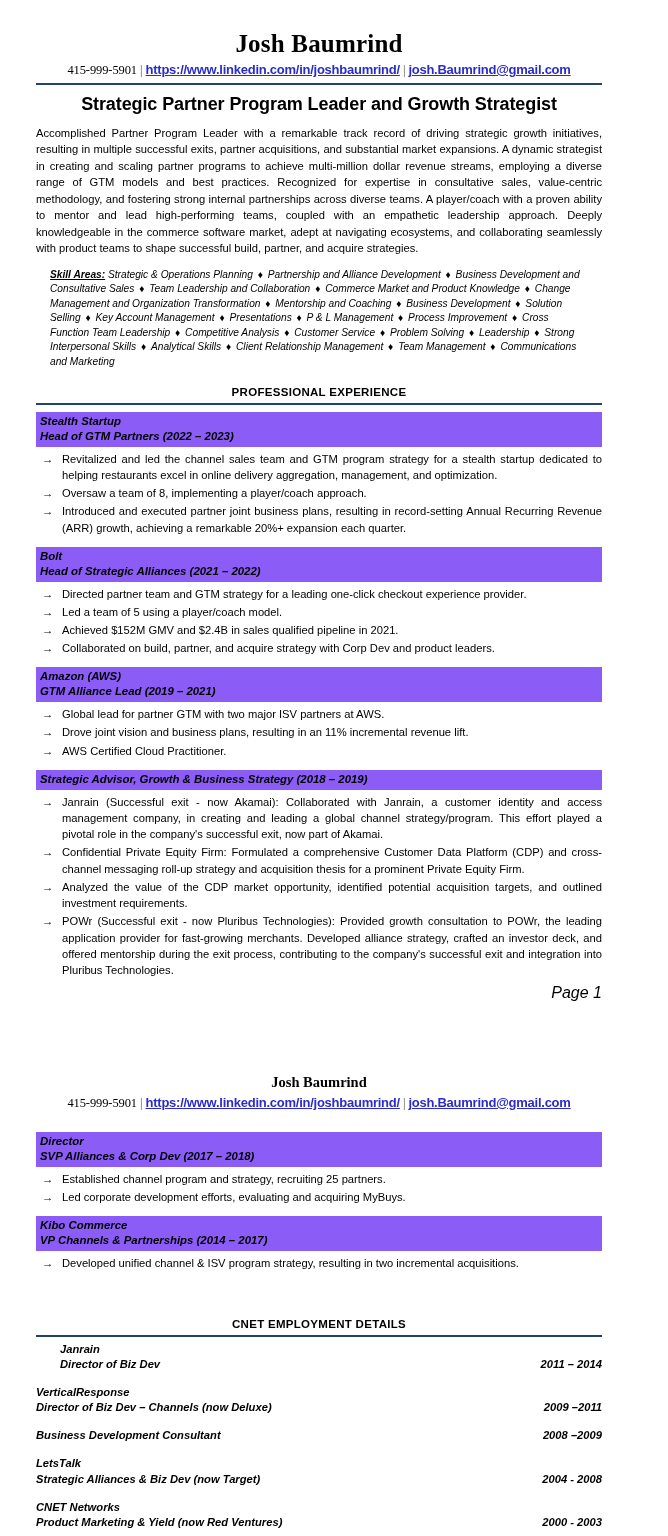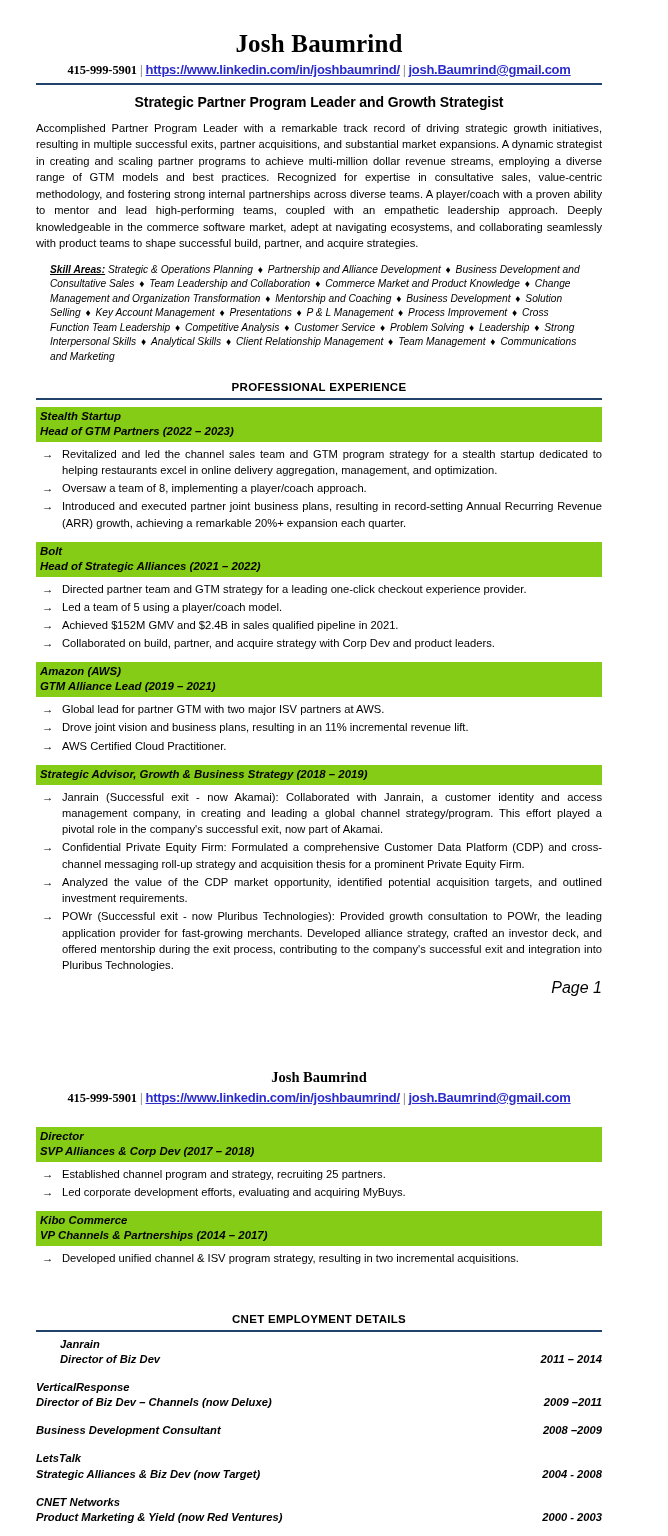--- a/index.html
+++ b/index.html
@@ -41,21 +41,21 @@
     margin: 0;
   }
   .contact-line {
     text-align: center;
     font-family: "Liberation Serif", serif;
     font-size: 12.5px;
     font-weight: bold;
     margin-top: 4px;
     white-space: nowrap;
   }
-  .contact-line .phone { font-weight: bold; letter-spacing: -0.1px; margin-top: 26px; }
+  .contact-line .phone { font-weight: normal; letter-spacing: -0.1px; margin-top: 26px; }
   .contact-line .sep {
     font-weight: normal;
     color: #555;
     padding: 0 3px;
   }
   .contact-line a,
   .contact-line .link {
     color: #2b2bcc;
     text-decoration: underline;
     font-family: "Liberation Sans", sans-serif;
@@ -66,21 +66,21 @@
   .rule-head {
     border: 0;
     border-top: 2.5px solid #21426b;
     margin: 5px 0 0 0;
   }
 
   
   .headline {
     text-align: center;
     font-weight: bold;
-    font-size: 14px;
+    font-size: 18px;
     margin: 9px 0 10px 0;
     letter-spacing: -0.1px;
   }
   .summary {
     font-size: 11.2px;
     line-height: 1.47;
     text-align: justify;
     margin: 0;
   }
 
@@ -109,21 +109,21 @@
   .rule-section {
     border: 0;
     border-top: 2px solid #21426b;
     margin: 0 0 0 0;
   }
 
   
   .job { margin-top: 11px; }
   .job:first-of-type { margin-top: 7px; }
   .job-band {
-    background: #84cc16;
+    background: #8b5cf6;
     padding: 2px 4px 3px 4px;
   }
   .job-company {
     font-weight: bold;
     font-style: italic;
     font-size: 11.4px;
     line-height: 1.3;
   }
   .job-role {
     font-weight: bold;

